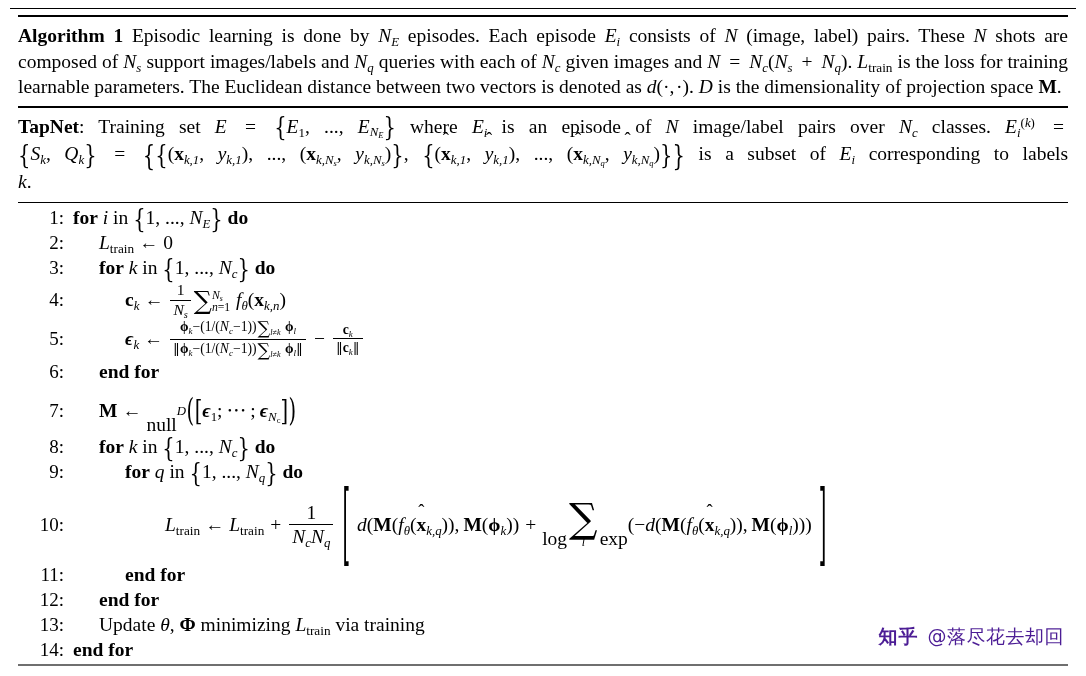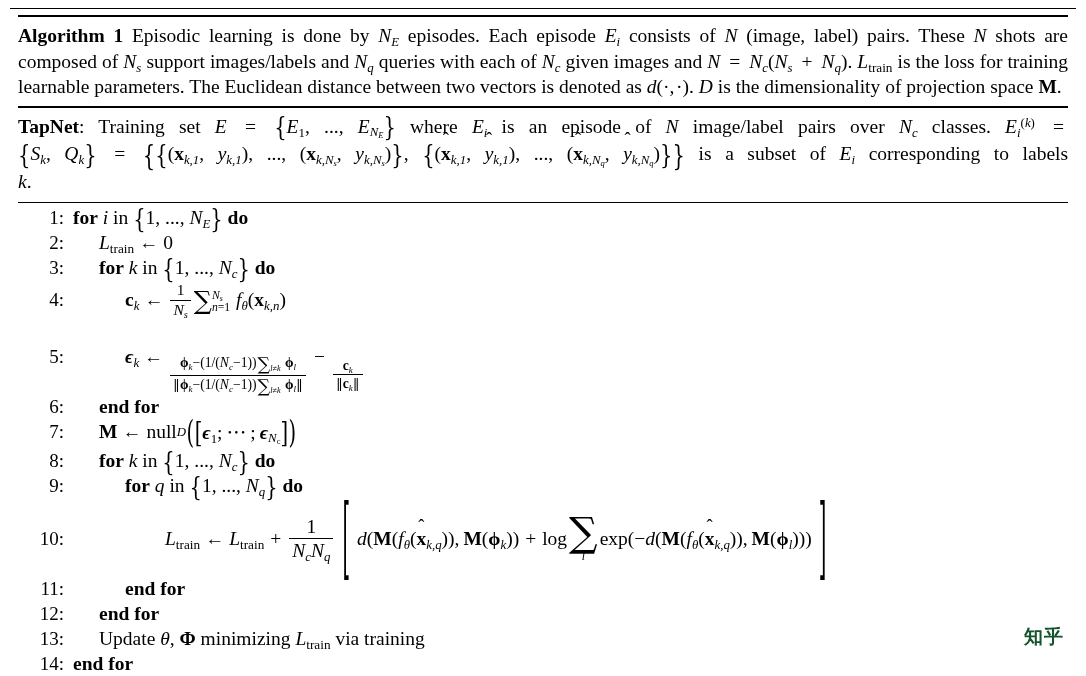--- a/index.html
+++ b/index.html
@@ -113,21 +113,21 @@
 
   .ind1 { padding-left: 0px; }
   .ind2 { padding-left: 26px; }
   .ind3 { padding-left: 52px; }
   .ind4 { padding-left: 78px; }
 
   
   .mi { font-style: italic; }
   .mb { font-weight: bold; }
   .mbi { font-weight: bold; font-style: italic; }
-  .up { font-style: normal; }
+  .up { font-style: normal; margin-top: 28px; }
   .kw { font-weight: bold; }
   .nowrap { white-space: nowrap; }
 
   sub.s, sup.s {
     font-size: 0.66em;
     line-height: 0;
   }
   sub.s { vertical-align: -0.28em; }
   sup.s { vertical-align: 0.50em; }
 
@@ -152,21 +152,21 @@
   .frac .numer {
     display: block;
     padding: 0 3px 1px 3px;
     border-bottom: 1.1px solid #000;
   }
   .frac .denom {
     display: block;
     padding: 1px 3px 0 3px;
   }
   .frac.small { font-size: 0.80em; }
-  .frac.tiny  { font-size: 0.70em; margin-top: 36px; }
+  .frac.tiny  { font-size: 0.70em; }
 
   .sum-inline {
     display: inline-block;
     vertical-align: middle;
     position: relative;
     margin: 0 1px;
   }
   .sum-inline .sig { font-size: 1.30em; font-family: "DejaVu Serif", serif; }
   .sum-inline .lims {
     display: inline-block;
@@ -234,21 +234,21 @@
   .norm { font-family: "DejaVu Serif", serif; }
 
   
   .watermark {
     position: absolute;
     right: 22px;
     bottom: 34px;
     display: flex;
     align-items: center;
     gap: 9px;
-    color: #14532d;
+    color: #4c1d95;
     font-family: "DejaVu Sans", "Liberation Sans", sans-serif;
     font-size: 19px;
     font-weight: bold;
     white-space: nowrap;
     user-select: none;
   }
   .watermark .wm-logo { letter-spacing: 1px; }
   .watermark .wm-user { letter-spacing: 0.5px; font-weight: normal; }
 </style>
 </head>
@@ -465,15 +465,16 @@
         </div>
       </div>
 
     </div>
 
     <div class="rule-bottom"></div>
   </div>
 
   <div class="watermark">
     <span class="wm-logo">知乎</span>
+    <span class="wm-user">@落尽花去却回</span>
   </div>
 
 </div>
 
 </body></html>

